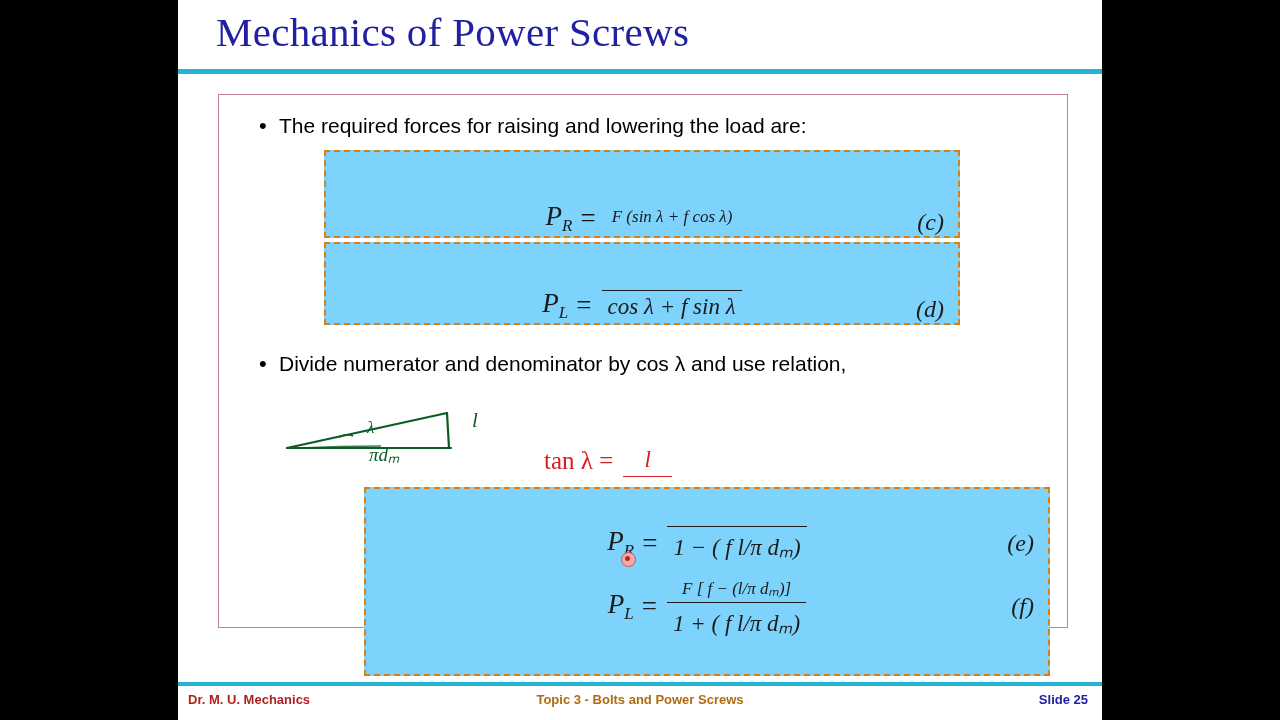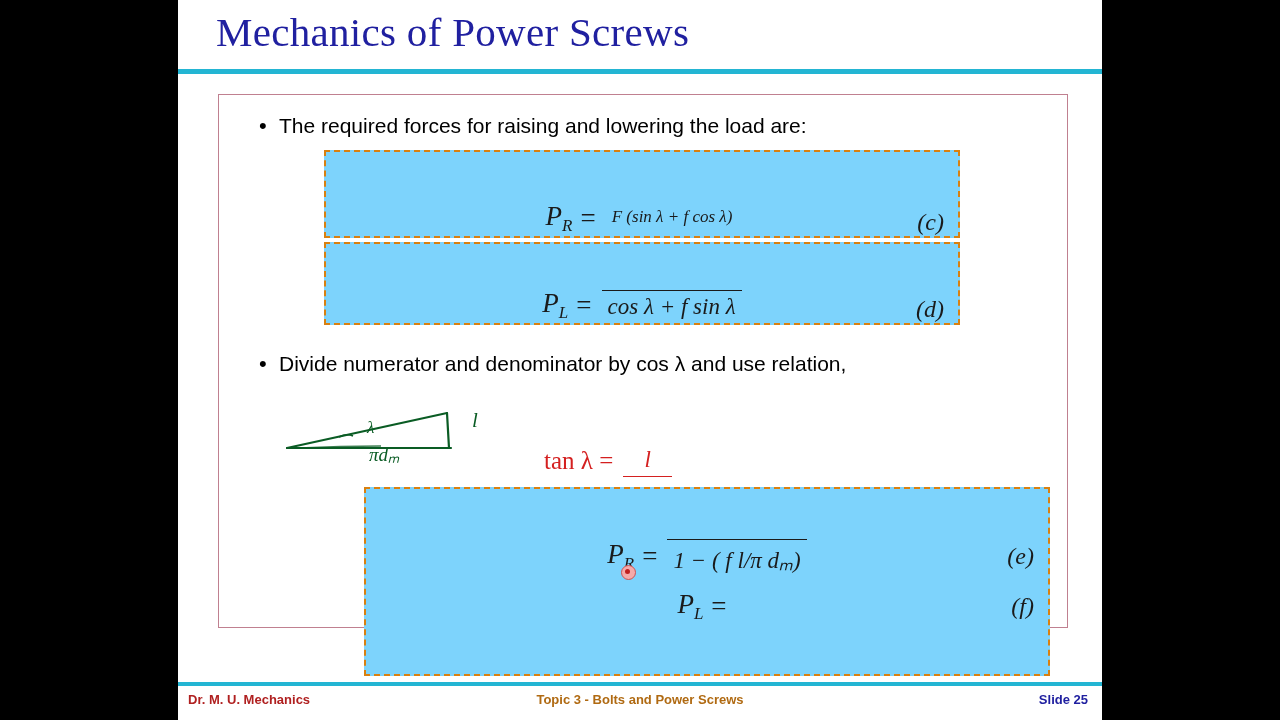--- a/index.html
+++ b/index.html
@@ -308,20 +308,24 @@
         </span>
         <span class="eq-label">(e)</span>
         <span id="marker-dot"></span>
       </div>
 
       <div class="eq-inner" style="position:relative">
         <span class="lhs">
           <span>P</span><sub>L</sub>
         </span>
         <span class="eqsign">=</span>
+        <span class="frac">
+          <span class="num math-i">F [ f − (l/π dₘ)]</span>
+          <span class="den math-i">1 + ( f l/π dₘ)</span>
+        </span>
         <span class="eq-label">(f)</span>
       </div>
 
     </div>
 
   </div>
 
   <div id="footer-rule"></div>
   <div id="footer">
     <span id="footer-author">Dr. M. U. Mechanics</span>

